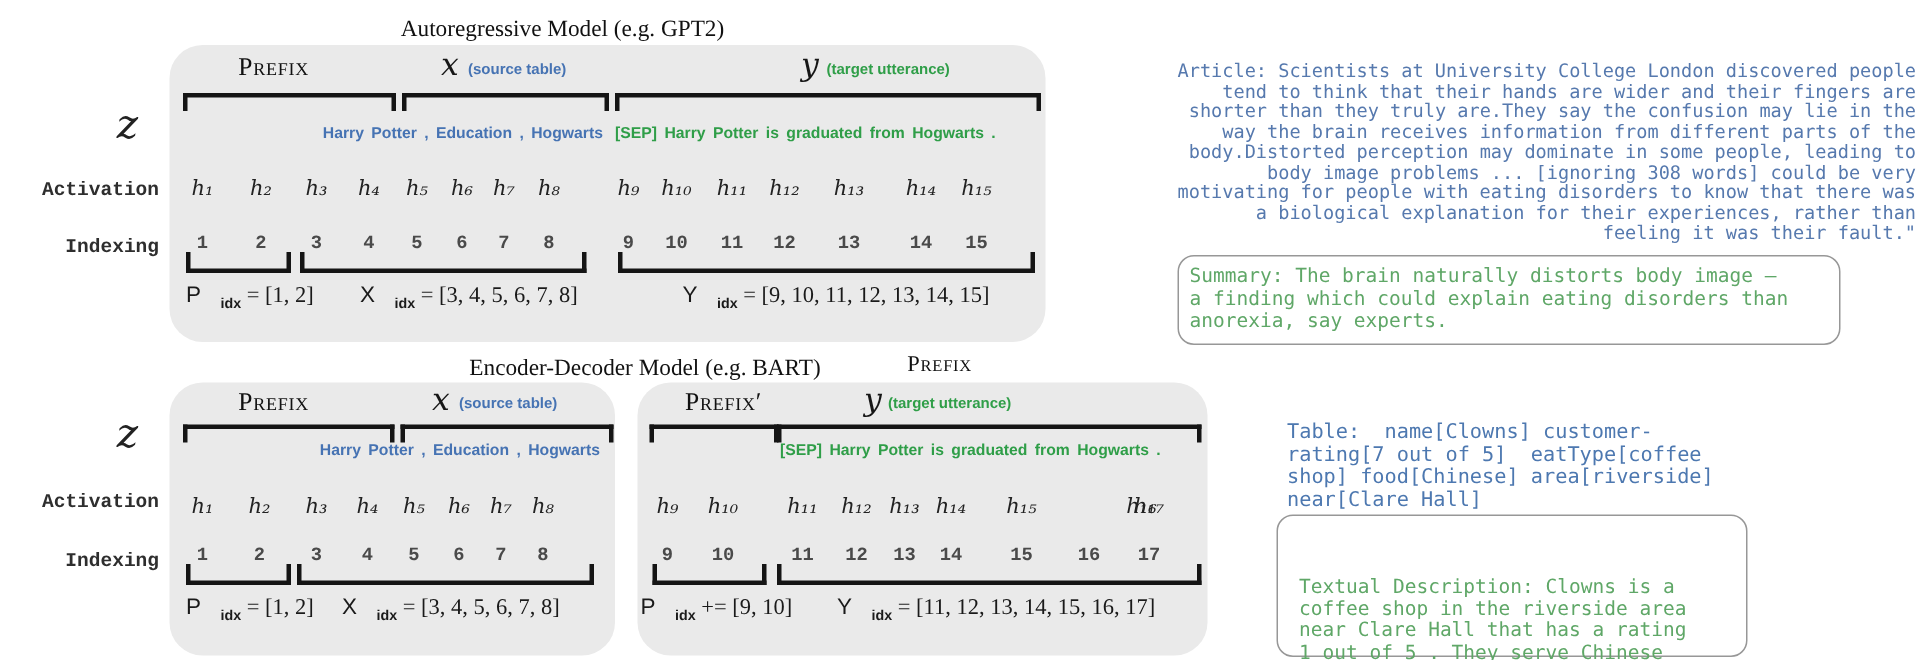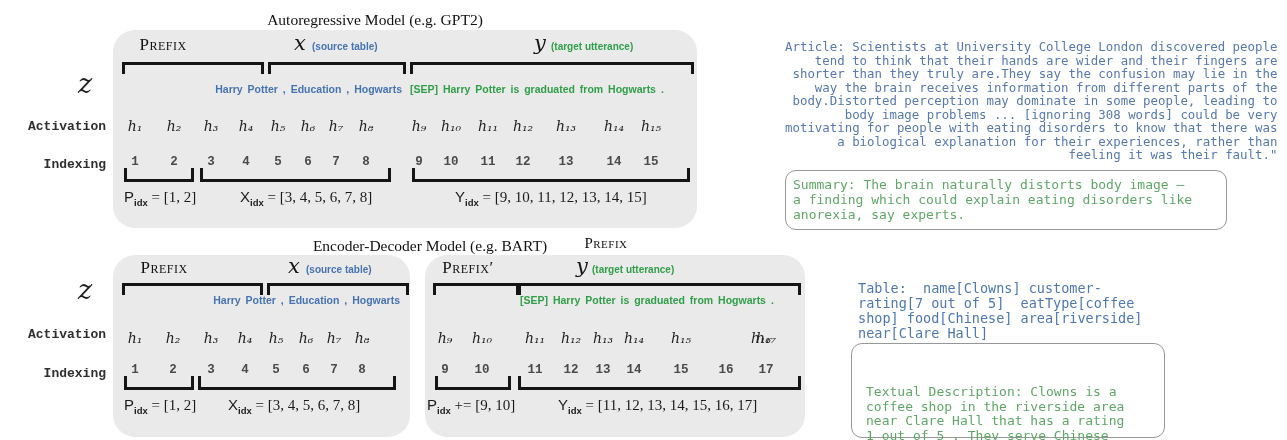--- a/index.html
+++ b/index.html
@@ -6,34 +6,34 @@
   #canvas{position:relative;width:1287px;height:440px;background:#ffffff;overflow:hidden;
           font-family:"Liberation Sans",sans-serif;}
   .abs{position:absolute;}
   .graybox{position:absolute;background:#eaeaea;border-radius:22px;}
   
   .obr{position:absolute;height:9px;border-top:3px solid #151515;border-left:3px solid #151515;border-right:3px solid #151515;}
   .ubr{position:absolute;height:11px;border-bottom:3px solid #151515;border-left:3px solid #151515;border-right:3px solid #151515;}
   
   .figtitle{font-family:"Liberation Serif",serif;font-size:15.5px;color:#111;text-align:center;white-space:nowrap;}
   .bigtitle{font-family:"Liberation Serif",serif;font-weight:bold;font-size:18px;color:#101010;text-align:center;white-space:nowrap;}
-  .smallcaps{font-variant:small-caps;font-family:"Liberation Serif",serif;font-size:17px;color:#111;text-align:center;letter-spacing:.5px;white-space:nowrap;}
+  .smallcaps{font-variant:small-caps;font-family:"Liberation Serif",serif;font-size:17px;color:#111;text-align:right;letter-spacing:.5px;white-space:nowrap;}
   .mathvar{font-family:"DejaVu Serif",serif;font-style:italic;font-size:21px;color:#161616;}
   .zvar{font-family:"DejaVu Serif",serif;font-style:italic;font-size:27px;color:#222;text-align:center;}
   .note-blue{color:#4673b3;font-weight:bold;font-size:10px;white-space:nowrap;}
   .note-green{color:#2f9e48;font-weight:bold;font-size:10px;white-space:nowrap;}
   .tok{font-weight:bold;font-size:10.5px;white-space:nowrap;word-spacing:2px;}
   .tok-blue{color:#4673b3;text-align:right;}
   .tok-green{color:#2f9e48;text-align:left;}
   .mono-label{font-family:"Liberation Mono",monospace;font-weight:bold;font-size:13px;color:#2e2e2e;text-align:right;white-space:nowrap;}
   .hvar{font-family:"DejaVu Serif",serif;font-style:italic;font-size:14px;color:#222;text-align:center;width:34px;}
   .idx{font-family:"Liberation Mono",monospace;font-weight:bold;font-size:12.5px;color:#4a4a4a;text-align:center;width:34px;}
   .eq{font-size:15px;color:#1a1a1a;white-space:nowrap;}
   .eq .base{font-family:"Liberation Sans",sans-serif;}
-  .eq sub{font-family:"Liberation Sans",sans-serif;font-weight:bold;font-size:9.5px;}
+  .eq sub{font-family:"Liberation Sans",sans-serif;font-weight:bold;font-size:9.5px;margin-left:13px;}
   .eq .rest{font-family:"Liberation Serif",serif;}
   .monotext{font-family:"DejaVu Sans Mono",monospace;white-space:pre;}
   .article{font-size:12.4px;line-height:13.5px;color:#5679ae;}
   .summary{font-size:13px;line-height:15px;color:#5fa767;}
   .tabletext{font-size:13.5px;line-height:15px;color:#4d78b0;}
   .desc{font-size:13px;line-height:14.7px;color:#5fa767;margin-top:34px;}
   .greenbox{position:absolute;border:1.5px solid #979797;border-radius:11px;background:transparent;}
 </style>
 </head>
 <body>
@@ -193,21 +193,21 @@
 tend to think that their hands are wider and their fingers are
 shorter than they truly are.They say the confusion may lie in the
 way the brain receives information from different parts of the
 body.Distorted perception may dominate in some people, leading to
 body image problems ... [ignoring 308 words] could be very
 motivating for people with eating disorders to know that there was
 a biological explanation for their experiences, rather than
 feeling it was their fault."</div>
   <div class="greenbox" style="left:785px;top:170px;width:440px;height:58px;"></div>
   <div class="abs monotext summary" style="left:793px;top:177px;">Summary: The brain naturally distorts body image –
-a finding which could explain eating disorders like
+a finding which could explain eating disorders than
 anorexia, say experts.</div>
 
   <div class="abs monotext tabletext" style="left:858px;top:281px;">Table:  name[Clowns] customer-
 rating[7 out of 5]  eatType[coffee
 shop] food[Chinese] area[riverside]
 near[Clare Hall]</div>
   <div class="greenbox" style="left:851px;top:343px;width:312px;height:93px;"></div>
   <div class="abs monotext desc" style="left:866px;top:351px;">Textual Description: Clowns is a
 coffee shop in the riverside area
 near Clare Hall that has a rating

